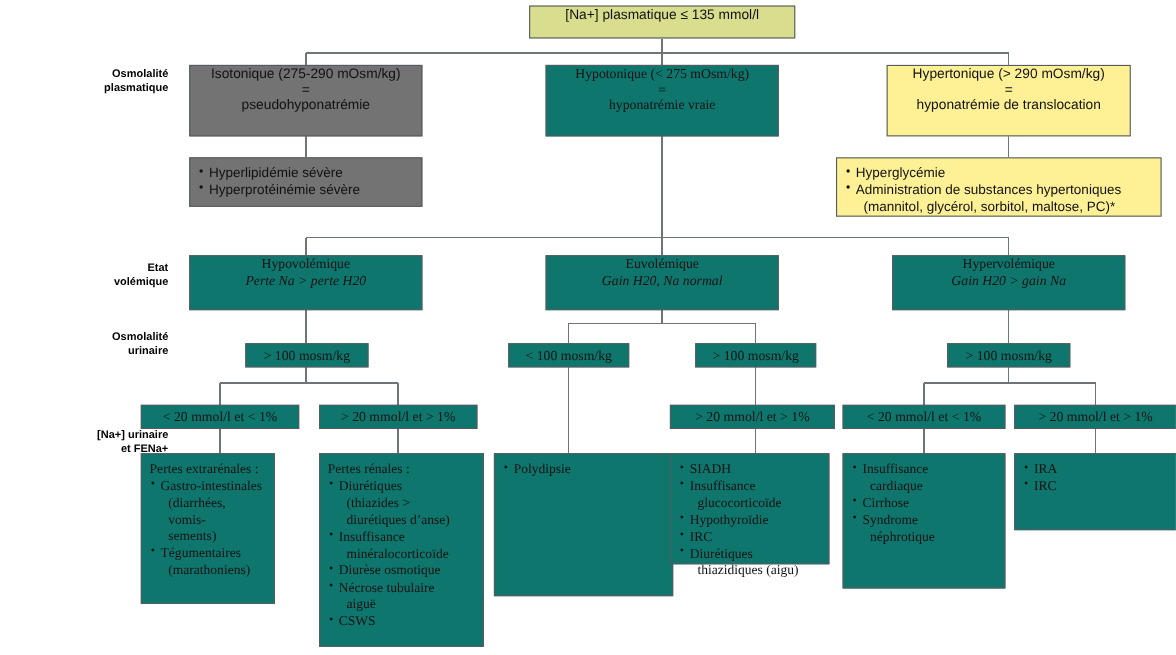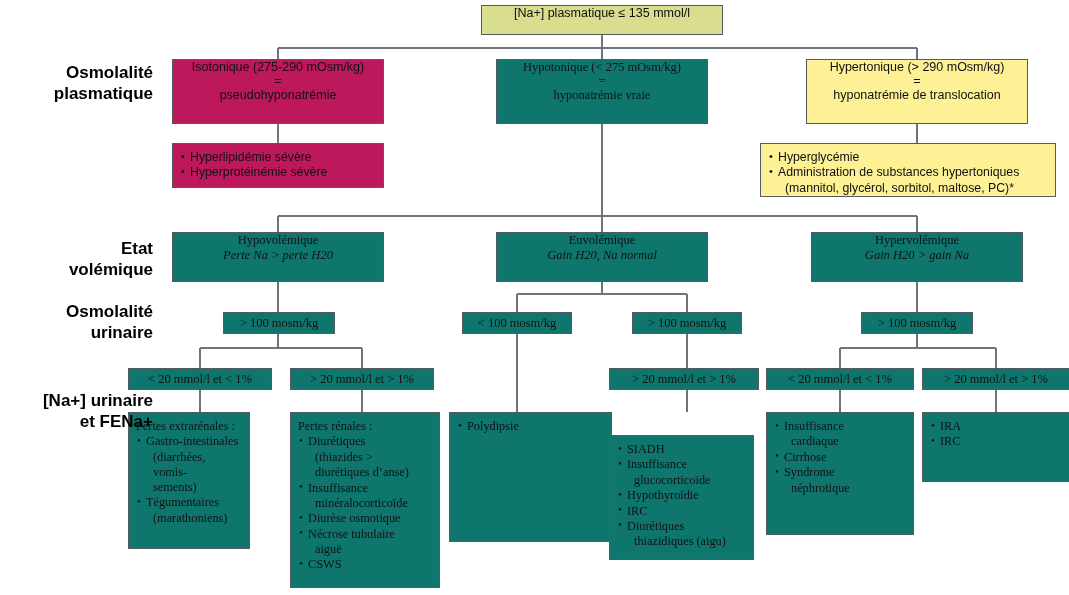--- a/index.html
+++ b/index.html
@@ -16,29 +16,29 @@
     border:1px solid #555b60;
     background:#cfe7f6;
     font-size:12.5px;line-height:1.22;
     color:#111;
     z-index:2;
   }
   .box.center{display:flex;flex-direction:column;align-items:center;justify-content:flex-start;text-align:center;}
   .box.listbox{padding:6px 8px 6px 7px;}
   .green{background:#d9dd8e;}
   .blue{background:#0f766e;font-family:Liberation Serif, serif;}
-  .peach{background:#be185d;}
+  .peach{background:#737373;}
   .yellow{background:#fdf095;}
   .chip{font-size:12.5px;padding:3px 7px;}
   .ital{font-style:italic;}
   .eq{line-height:1.05;font-size:12.5px;}
 
   .rowlabel{
     position:absolute;text-align:right;font-weight:bold;
-    font-size:17px;line-height:1.25;color:#000;z-index:3;
+    font-size:10px;line-height:1.25;color:#000;z-index:3;
   }
 
   ul.items{margin:0;padding:0;list-style:none;}
   ul.items li{
     position:relative;padding-left:10px;margin:0 0 0.5px 0;
     font-size:12.3px;line-height:1.21;
   }
   ul.items li.bul::before{
     content:"\2022";position:absolute;left:1px;top:-0.5px;font-size:11px;
   }
@@ -233,21 +233,21 @@
       <li class="bul">CSWS</li>
     </ul>
   </div>
 
   <div class="box blue listbox" style="left:449px;top:412px;width:163px;height:130px;">
     <ul class="items">
       <li class="bul">Polydipsie</li>
     </ul>
   </div>
 
-  <div class="box blue listbox" style="left:609px;top:412px;width:145px;height:125px;margin-top:23px;">
+  <div class="box blue listbox" style="left:609px;top:412px;width:145px;height:101px;">
     <ul class="items">
       <li class="bul">SIADH</li>
       <li class="bul">Insuffisance</li>
       <li class="cont">glucocorticoïde</li>
       <li class="bul">Hypothyroïdie</li>
       <li class="bul">IRC</li>
       <li class="bul">Diurétiques</li>
       <li class="cont">thiazidiques (aigu)</li>
     </ul>
   </div>

